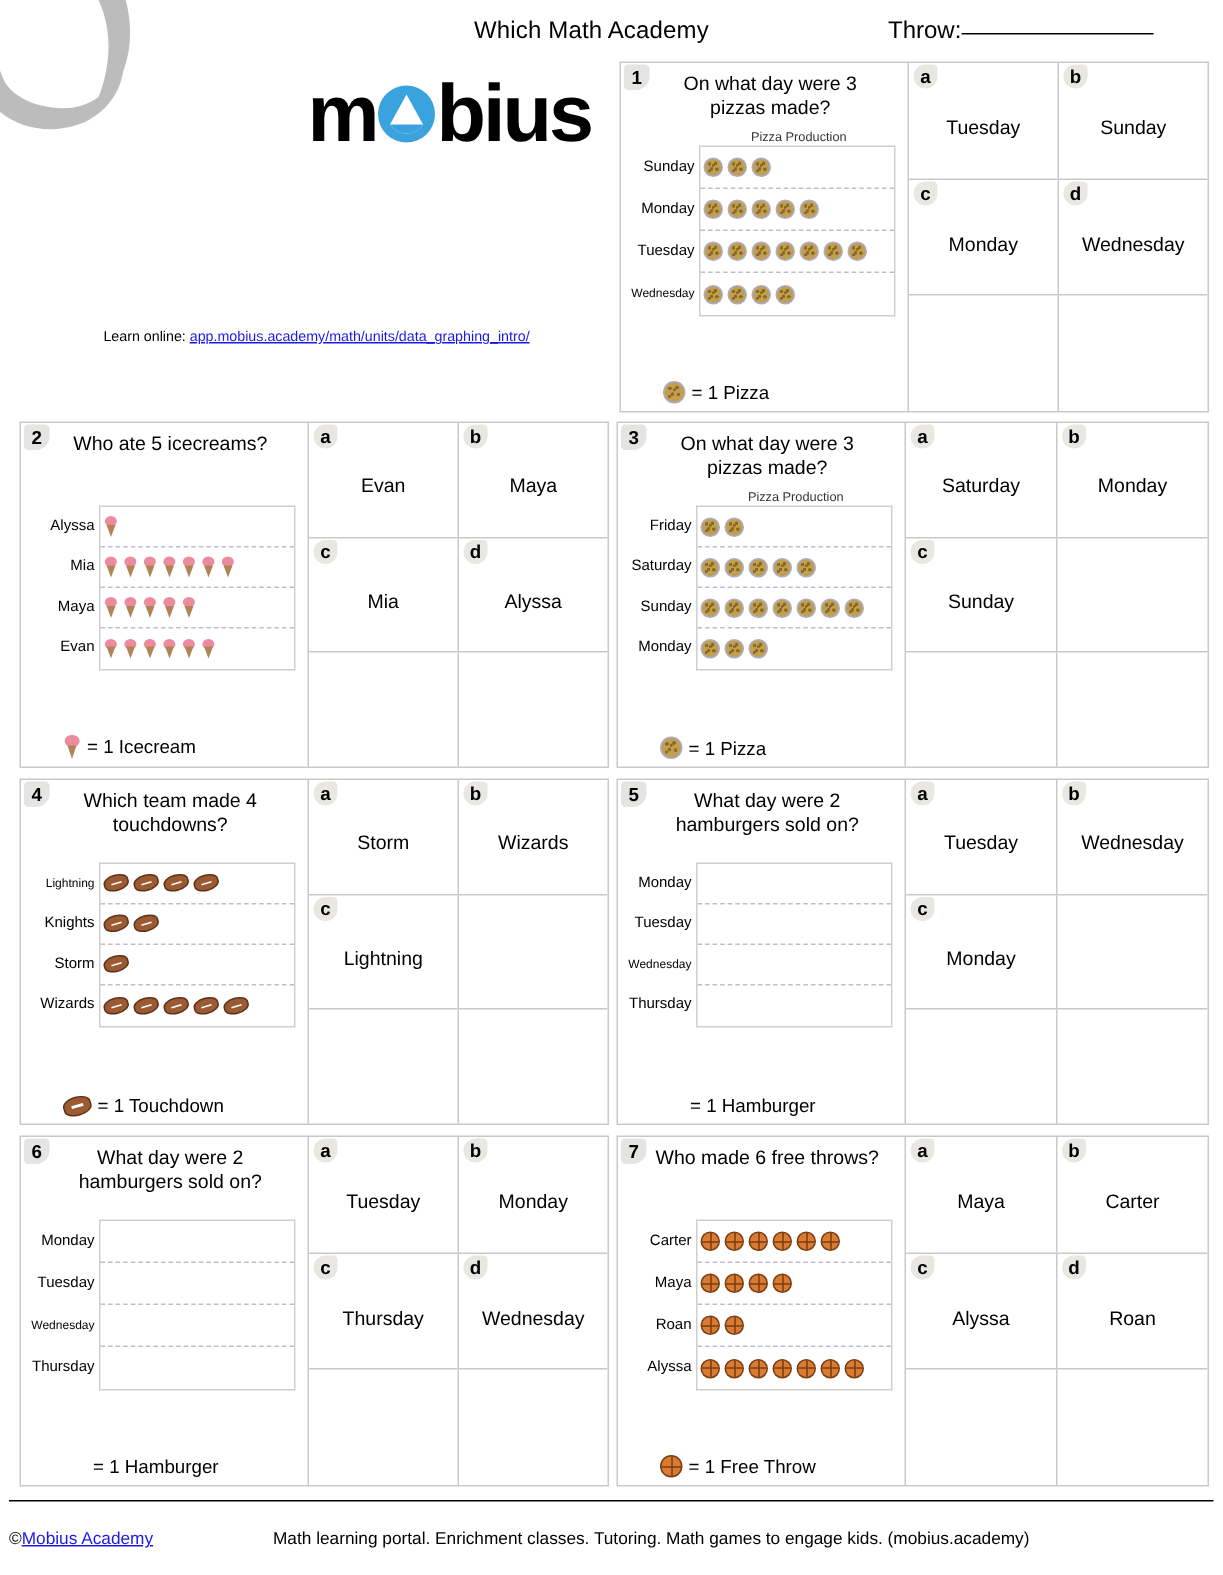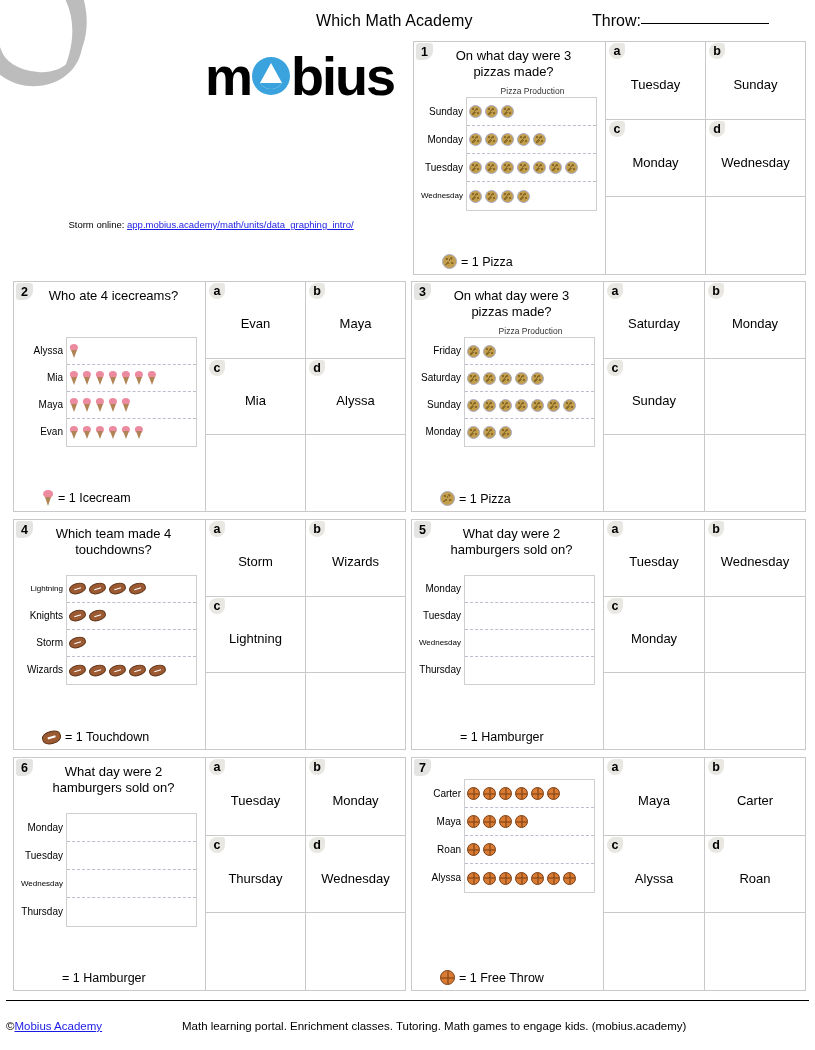--- a/index.html
+++ b/index.html
@@ -214,21 +214,21 @@
       <svg viewBox="0 0 40 40" width="40" height="40">
         <circle cx="20" cy="20" r="19" fill="#3aa3dd"></circle>
         <path d="M20 7 L31 27 A13 13 0 0 1 9 27 Z" fill="#ffffff"></path>
         <path d="M9 27 A13 13 0 0 0 31 27 Z" fill="#3aa3dd"></path>
       </svg>
     </span>
     <span class="logo-txt">bius</span>
   </div>
 
   <div class="learn">
-    <span>Storm online: </span><a href="#">app.mobius.academy/math/units/data_graphing_intro/</a>
+    <span>Learn online: </span><a href="#">app.mobius.academy/math/units/data_graphing_intro/</a>
   </div>
 
   <div id="questions-host">
       <div class="qbox" style="left: 413px; top: 41px; width: 393px; height: 234px;">
         <div class="qleft">
           <div class="qnum">1</div>
           <div class="qtext">On what day were 3 pizzas made?</div>
           <div class="chart">
             <div class="chart-title">Pizza Production</div>
             <div class="chart-body">
@@ -297,21 +297,21 @@
           </div>
           <div class="arow">
             <div class="acell"></div>
             <div class="acell"></div>
           </div>
         </div>
       </div>
       <div class="qbox" style="left: 13px; top: 281px; width: 393px; height: 231px;">
         <div class="qleft">
           <div class="qnum">2</div>
-          <div class="qtext">Who ate 4 icecreams?</div>
+          <div class="qtext">Who ate 5 icecreams?</div>
           <div class="chart">
             <div class="chart-title">&nbsp;</div>
             <div class="chart-body">
               <div class="cat-col">
                 <div class="cat-lbl" style="height: 27px;">Alyssa</div>
                 <div class="cat-lbl" style="height: 27px;">Mia</div>
                 <div class="cat-lbl" style="height: 27px;">Maya</div>
                 <div class="cat-lbl" style="height: 27px;">Evan</div>
               </div>
               <div class="plot-col">
@@ -708,20 +708,21 @@
           </div>
           <div class="arow">
             <div class="acell"></div>
             <div class="acell"></div>
           </div>
         </div>
       </div>
       <div class="qbox" style="left: 411px; top: 757px; width: 395px; height: 234px;">
         <div class="qleft">
           <div class="qnum">7</div>
+          <div class="qtext">Who made 6 free throws?</div>
           <div class="chart">
             <div class="chart-title">&nbsp;</div>
             <div class="chart-body">
               <div class="cat-col">
                 <div class="cat-lbl" style="height: 28px;">Carter</div>
                 <div class="cat-lbl" style="height: 28px;">Maya</div>
                 <div class="cat-lbl" style="height: 28px;">Roan</div>
                 <div class="cat-lbl" style="height: 28px;">Alyssa</div>
               </div>
               <div class="plot-col">

